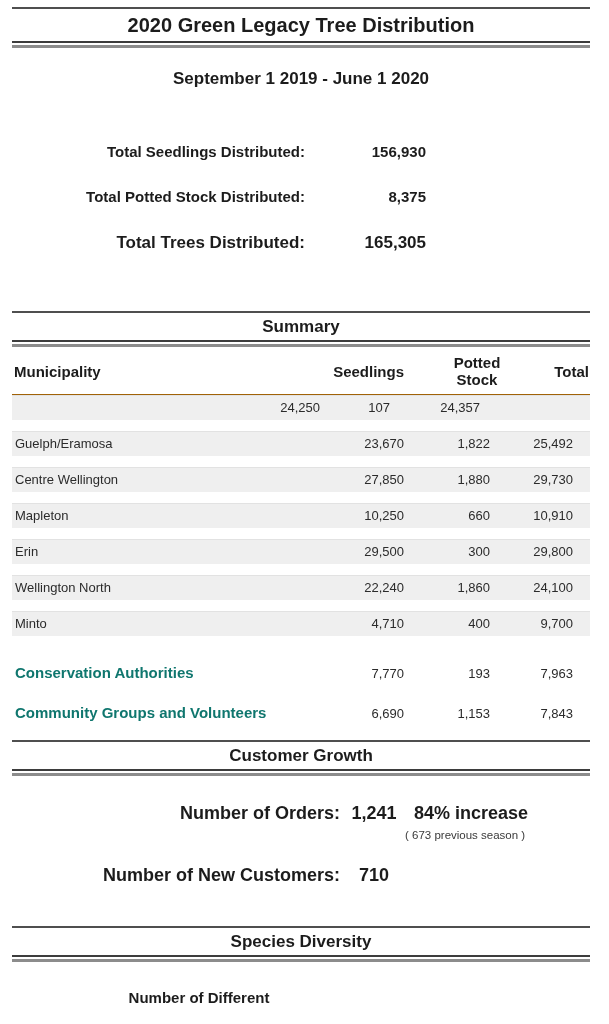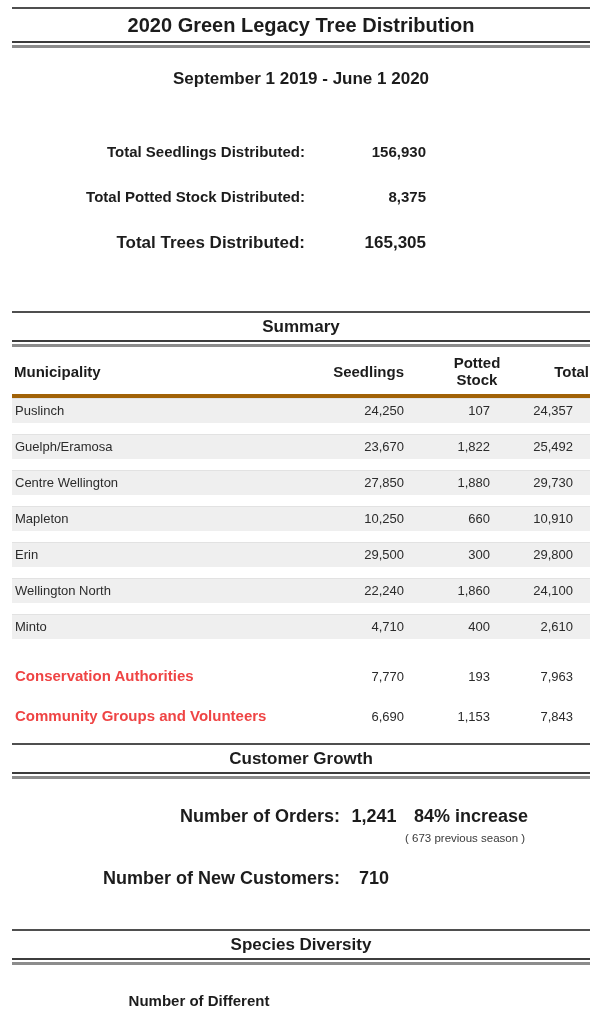--- a/index.html
+++ b/index.html
@@ -29,21 +29,21 @@
 
   
   .section-head { }
   .section-title { text-align:center; font-size:17px; font-weight:bold; padding:4px 0 3px; }
 
   .summary-section { margin-top:58px; }
 
   
   .thead {
     display:grid; grid-template-columns:308px 84px 100px 93px;
-    align-items:center; padding:7px 0 5px; border-bottom:4px solid #a16207;
+    align-items:center; padding:7px 0 5px; border-bottom:1px solid #a16207;
     font-weight:bold; font-size:15px;
   }
   .th-muni { text-align:left; padding-left:2px; }
   .th-seedlings { text-align:right; }
   .th-potted { text-align:center; padding-left:46px; line-height:1.15; }
   .th-total { text-align:right; padding-right:8px; }
 
   .trow {
     display:grid; grid-template-columns:308px 84px 100px 93px;
     background:#efefef; border-top:1px solid #e2e2e2;
@@ -52,21 +52,21 @@
   .td-name { padding-left:3px; }
   .td-seedlings { text-align:right; }
   .td-potted { text-align:right; padding-right:14px; }
   .td-total { text-align:right; padding-right:24px; }
 
   .group-rows { margin-top:24px; }
   .grow {
     display:grid; grid-template-columns:308px 84px 100px 93px;
     align-items:baseline; padding:4px 0 5px; font-size:13px; margin-bottom:14px; color:#2b2b2b;
   }
-  .grow .td-name { font-size:15px; font-weight:bold; color:#ef4444; }
+  .grow .td-name { font-size:15px; font-weight:bold; color:#0f766e; }
 
   
   .cg-section { }
   .cg-row { display:flex; align-items:baseline; font-weight:bold; font-size:18px; margin-top:27px; }
   .cg-label { width:328px; text-align:right; }
   .cg-value { width:60px; text-align:center; margin-left:4px; }
   .cg-note { margin-left:10px; }
   .cg-subnote { padding-left:393px; font-size:11.5px; font-weight:normal; color:#3a3a3a; margin-top:5px; }
   .cg-row.second { margin-top:24px; }
 
@@ -116,21 +116,20 @@
 
       <div class="thead">
         <div class="th-muni">Municipality</div>
         <div class="th-seedlings">Seedlings</div>
         <div class="th-potted">Potted Stock</div>
         <div class="th-total">Total</div>
       </div>
 
       <div>
         <div class="trow">
-          <div class="td-name">Puslinch</div>
           <div class="td-seedlings">24,250</div>
           <div class="td-potted">107</div>
           <div class="td-total">24,357</div>
         </div>
         <div class="trow">
           <div class="td-name">Guelph/Eramosa</div>
           <div class="td-seedlings">23,670</div>
           <div class="td-potted">1,822</div>
           <div class="td-total">25,492</div>
         </div>
@@ -155,21 +154,21 @@
         <div class="trow">
           <div class="td-name">Wellington North</div>
           <div class="td-seedlings">22,240</div>
           <div class="td-potted">1,860</div>
           <div class="td-total">24,100</div>
         </div>
         <div class="trow">
           <div class="td-name">Minto</div>
           <div class="td-seedlings">4,710</div>
           <div class="td-potted">400</div>
-          <div class="td-total">2,610</div>
+          <div class="td-total">9,700</div>
         </div>
       </div>
 
       <div class="group-rows">
         <div class="grow">
           <div class="td-name">Conservation Authorities</div>
           <div class="td-seedlings">7,770</div>
           <div class="td-potted">193</div>
           <div class="td-total">7,963</div>
         </div>

